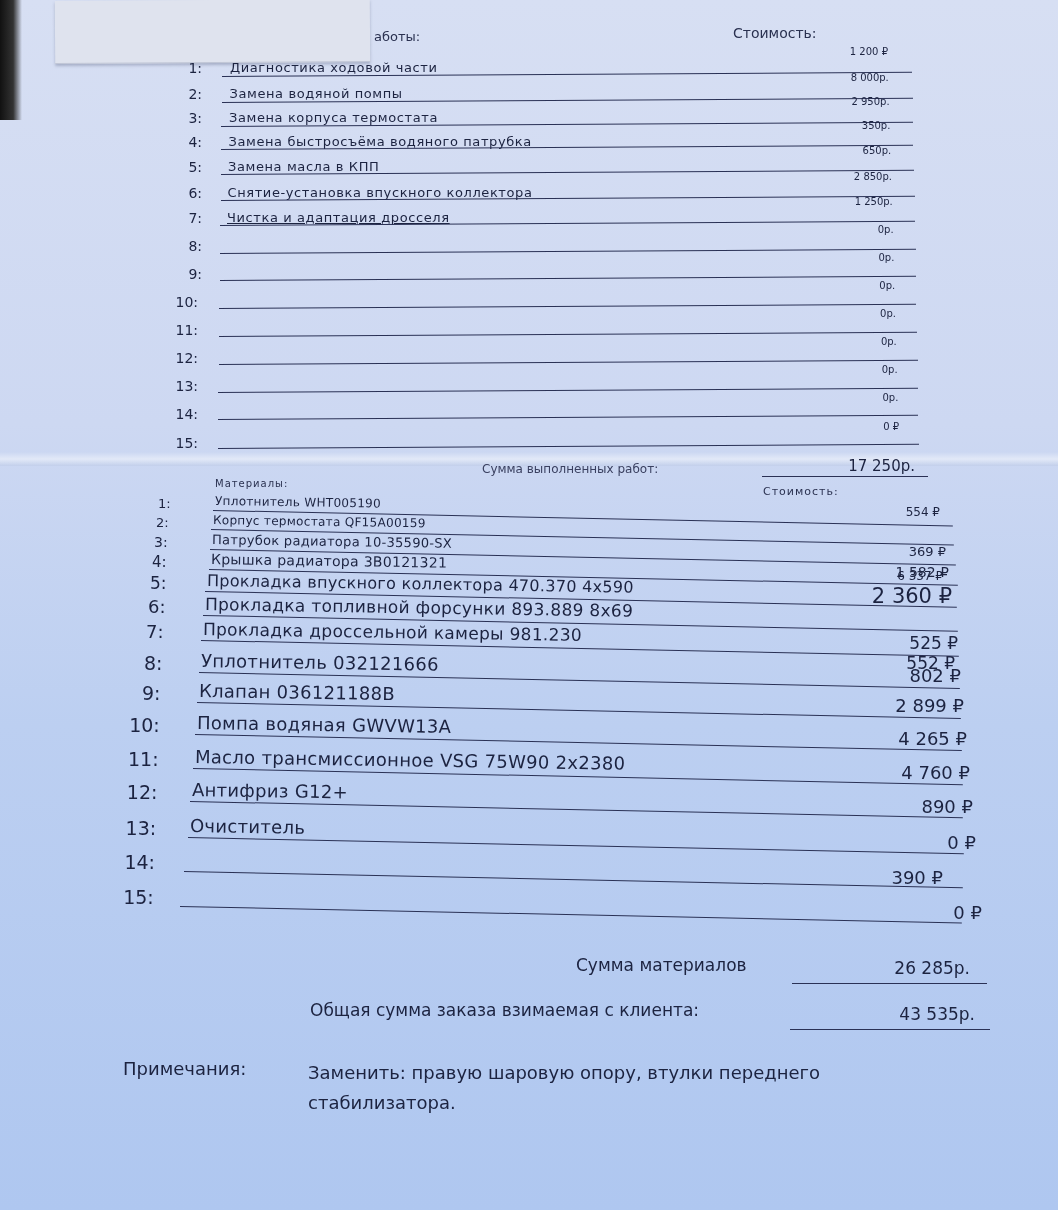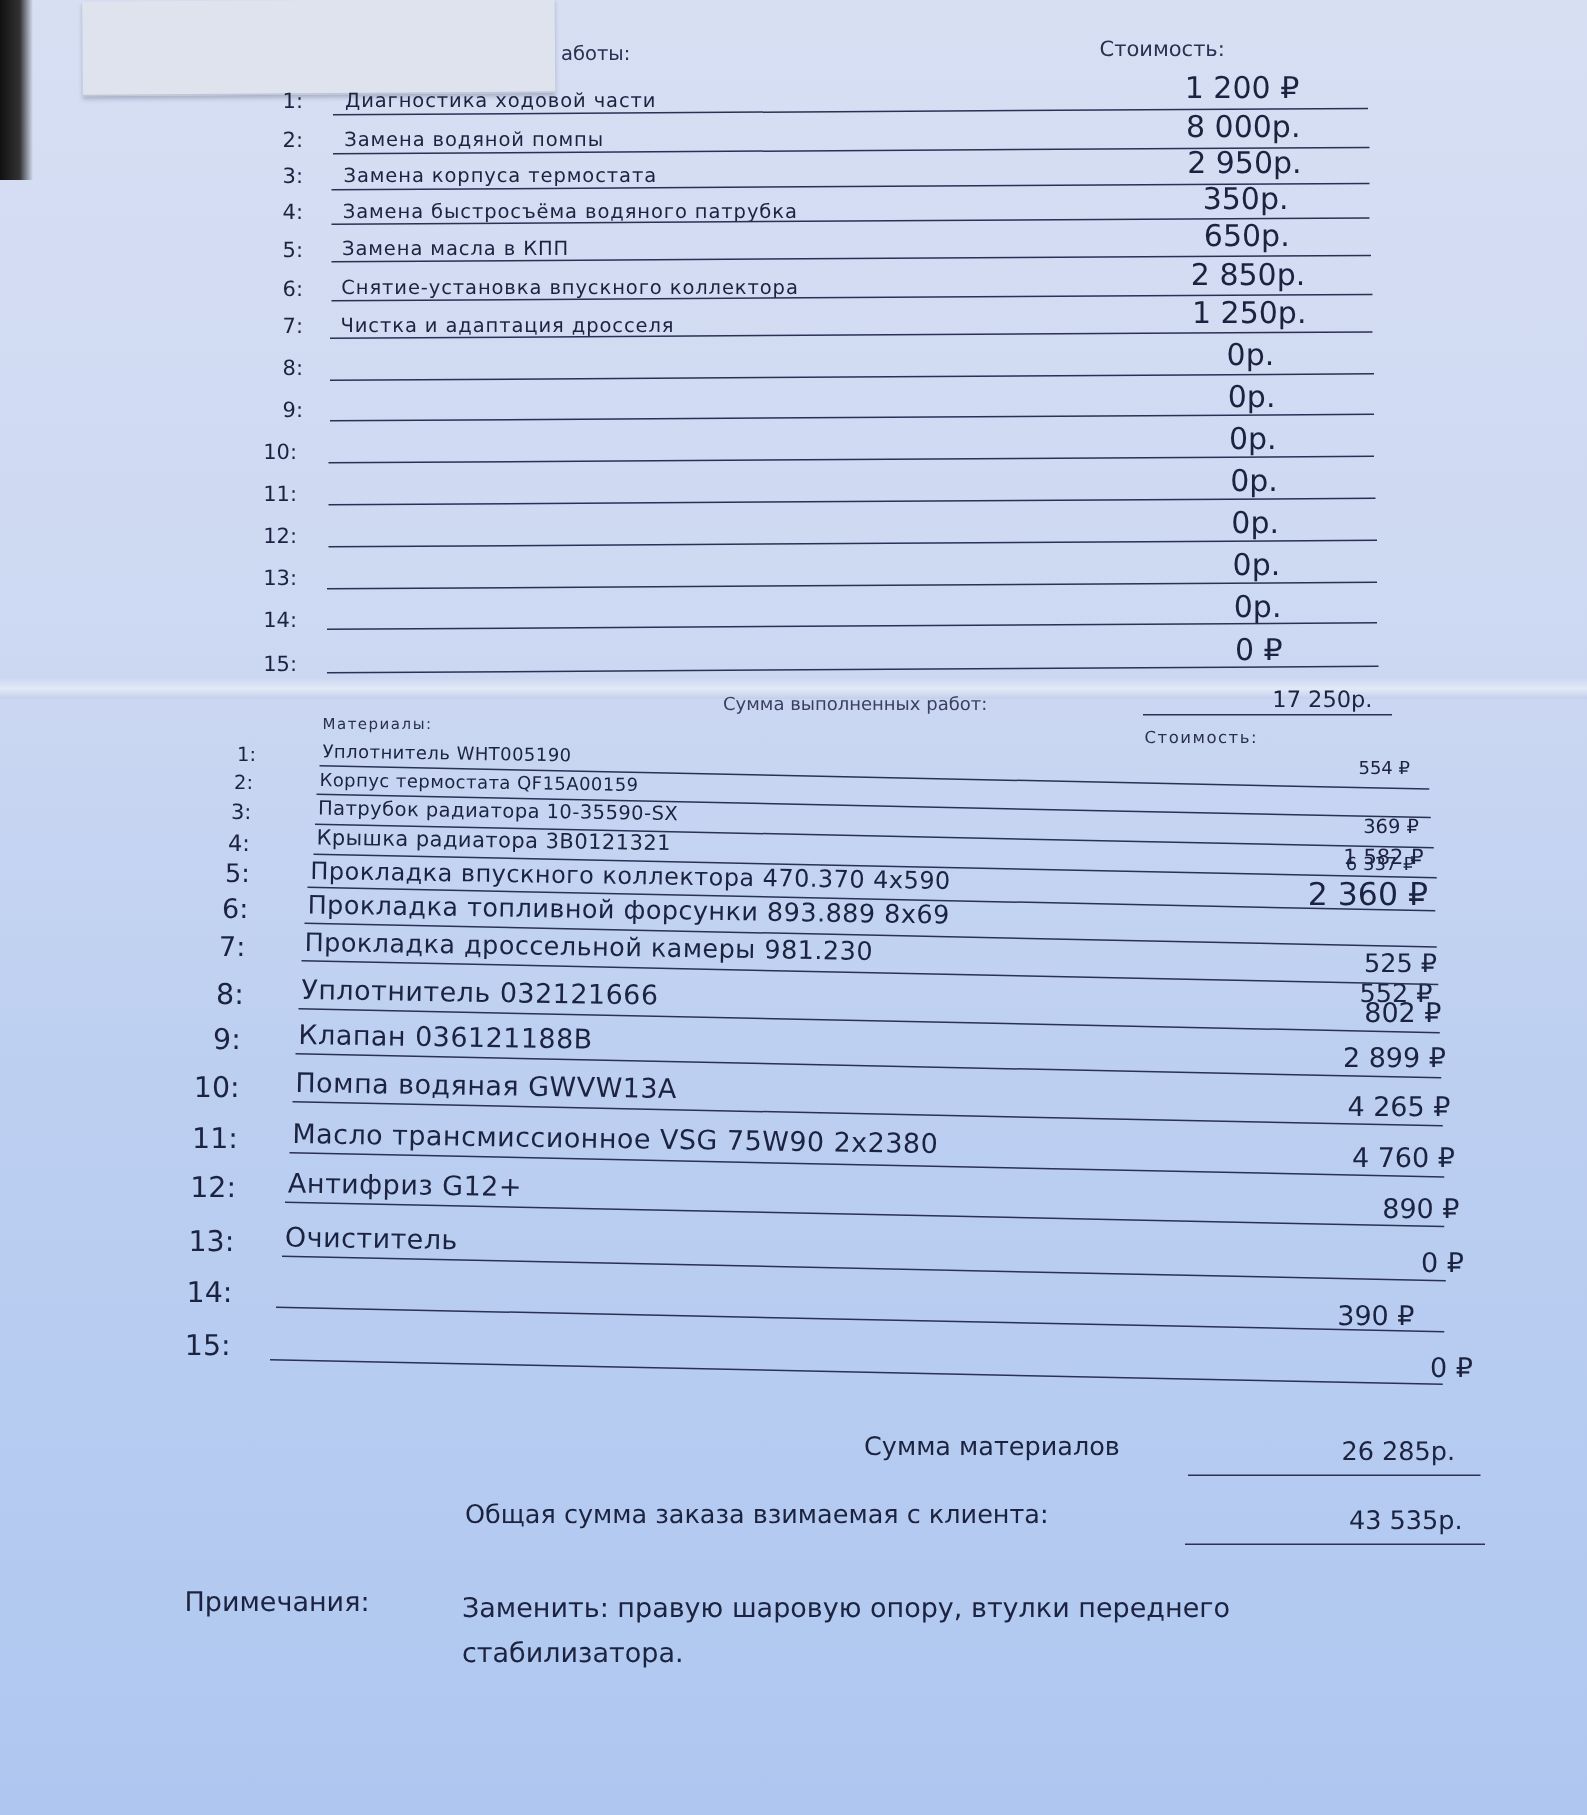--- a/index.html
+++ b/index.html
@@ -19,21 +19,21 @@
 
   .hdr { position:absolute; font-size:13px; color:#2a3150; }
   .num { position:absolute; text-align:right; }
   .line { position:absolute; border-bottom:1.5px solid #2a3155; }
   .name { position:absolute; white-space:nowrap; }
   .cost { position:absolute; text-align:right; white-space:nowrap; }
 
   
   .w .num { font-size:14px; width:30px; }
   .w .name { font-size:13px; letter-spacing:0.6px; }
-  .w .cost { font-size:20px; width:120px;text-align:center; }
+  .w .cost { font-size:10px; width:120px; }
 
   
   .m .num { font-size:14px; }
   .m .name { letter-spacing:0.3px; }
   .m .cost { width:120px; }
 
   .summary { position:absolute; font-size:17px; white-space:nowrap; }
   .sumval { position:absolute; font-size:17px; text-align:right; width:140px; }
   .notes-label { position:absolute; left:123px; top:1058px; font-size:18px; }
   .notes-text { position:absolute; left:308px; top:1058px; font-size:18px; width:640px; line-height:30px; }
@@ -67,21 +67,21 @@
        <div class="cost" style="left:770.4px;top:120px;">350р.</div>
     <div class="num" style="left:172px;top:159px;">5:</div>
        <div class="name" style="left:228px;top:159px;">Замена масла в КПП</div>
        <div class="line" style="left:220.8px;top:174.2px;width:693.2px;transform:rotate(-0.35deg);transform-origin:left;"></div>
        <div class="cost" style="left:771.2px;top:145px;">650р.</div>
     <div class="num" style="left:172px;top:185px;">6:</div>
        <div class="name" style="left:227.5px;top:185px;">Снятие-установка впускного коллектора</div>
        <div class="line" style="left:220.5px;top:200px;width:694px;transform:rotate(-0.35deg);transform-origin:left;"></div>
        <div class="cost" style="left:772px;top:171px;">2 850р.</div>
     <div class="num" style="left:172px;top:210px;">7:</div>
-       <div class="name" style="left:227px;top:210px;">Чистка и адаптация дросселя</div>
+       <div class="name" style="left:227px;top:210px;text-decoration:underline;">Чистка и адаптация дросселя</div>
        <div class="line" style="left:220.2px;top:224.8px;width:694.8px;transform:rotate(-0.35deg);transform-origin:left;"></div>
        <div class="cost" style="left:772.8px;top:196px;">1 250р.</div>
     <div class="num" style="left:172px;top:238px;">8:</div>
        <div class="name" style="left:226.5px;top:238px;"></div>
        <div class="line" style="left:219.9px;top:252.6px;width:695.6px;transform:rotate(-0.35deg);transform-origin:left;"></div>
        <div class="cost" style="left:773.6px;top:224px;">0р.</div>
     <div class="num" style="left:172px;top:266px;">9:</div>
        <div class="name" style="left:226px;top:266px;"></div>
        <div class="line" style="left:219.6px;top:280.4px;width:696.4px;transform:rotate(-0.35deg);transform-origin:left;"></div>
        <div class="cost" style="left:774.4px;top:252px;">0р.</div>

